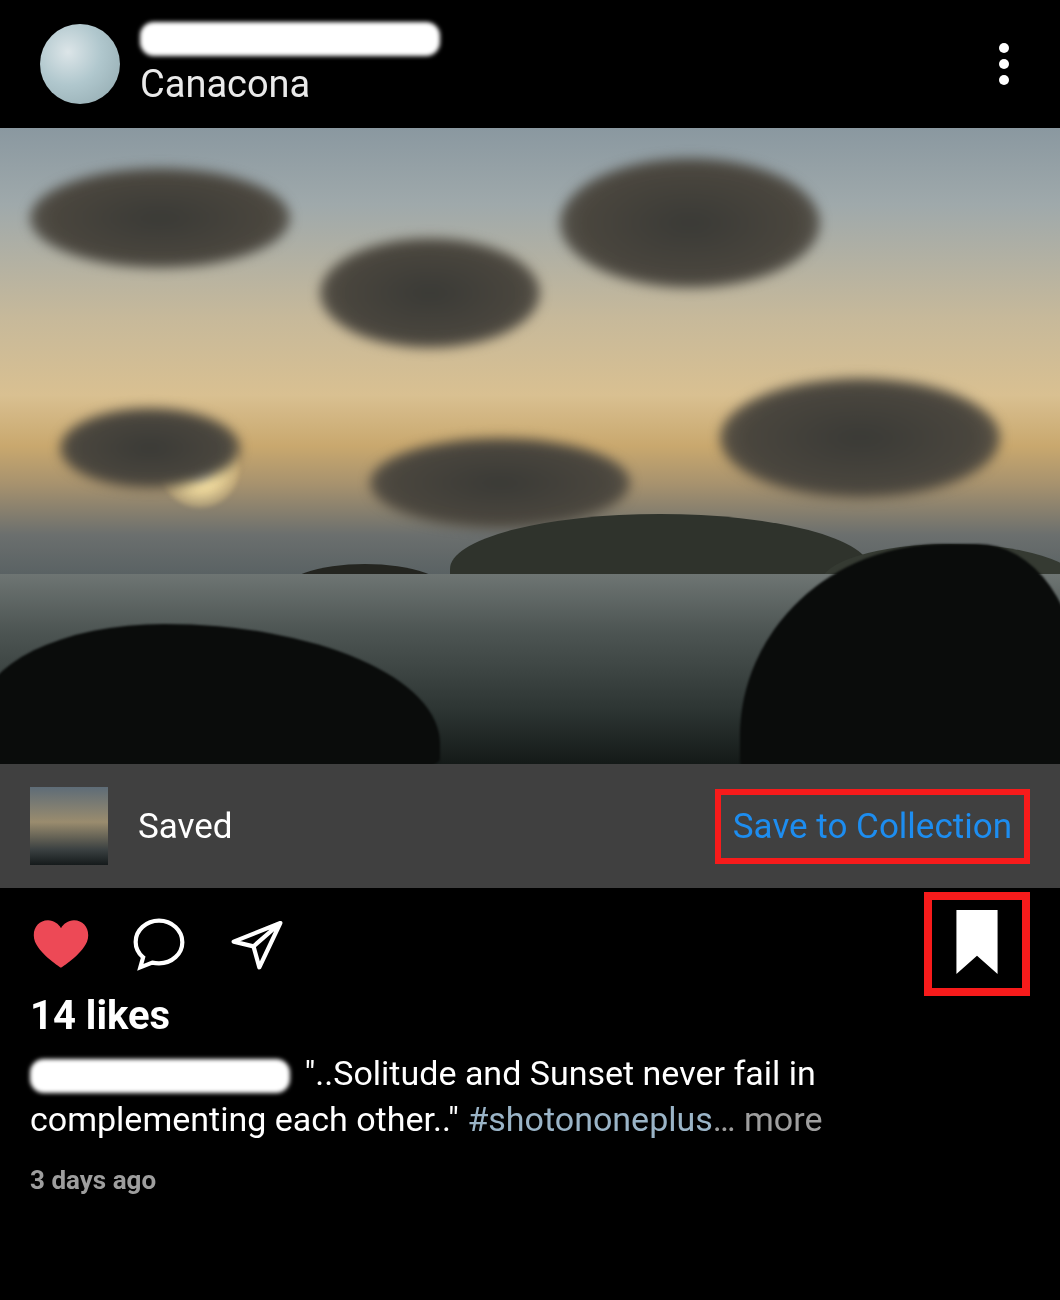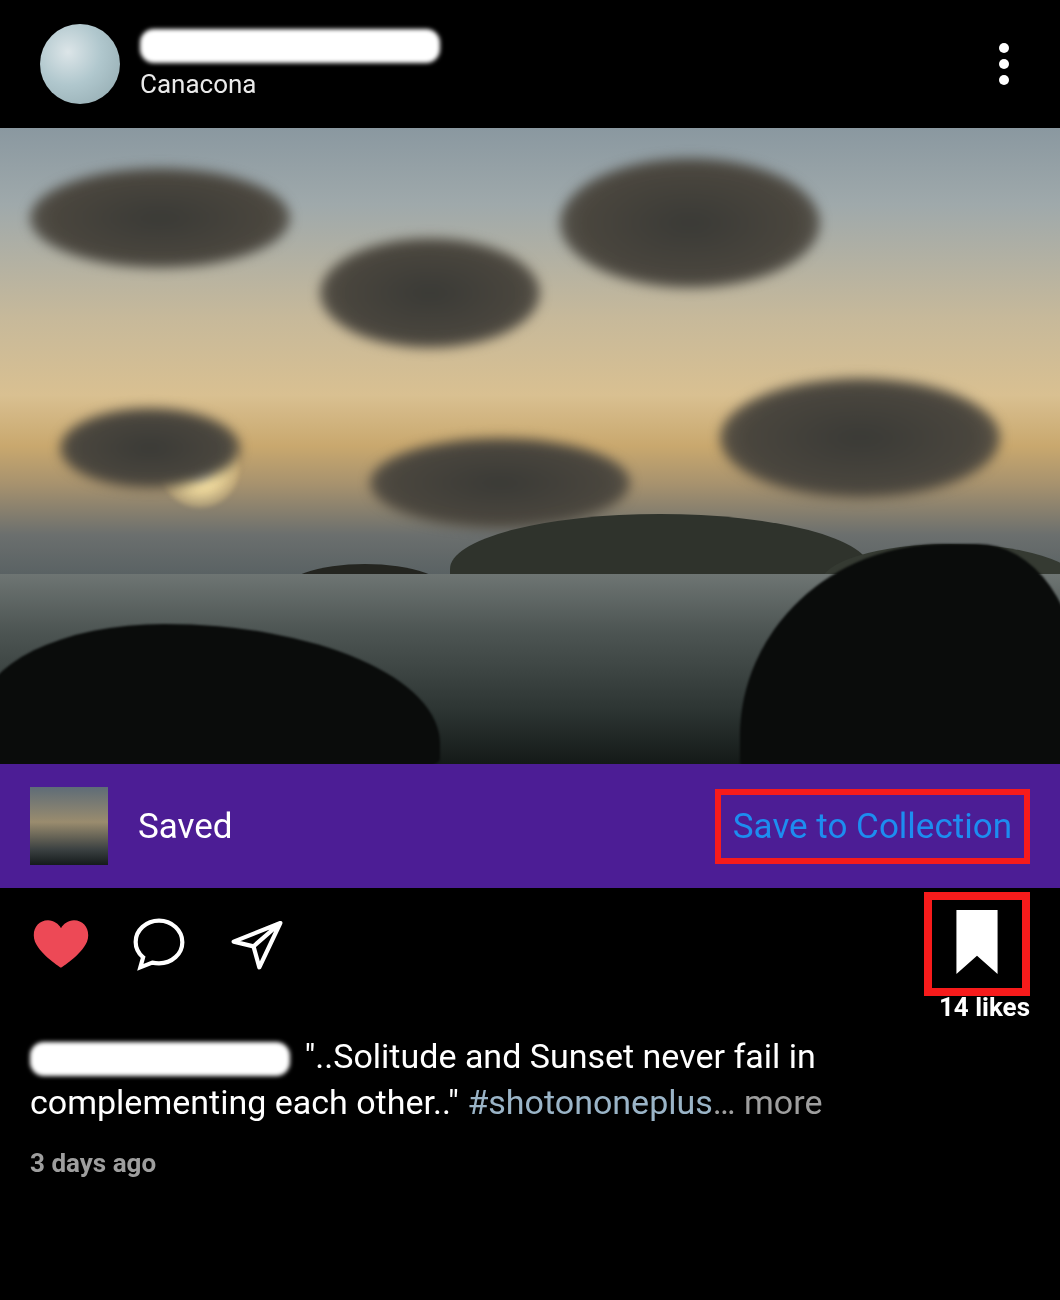--- a/index.html
+++ b/index.html
@@ -30,21 +30,21 @@
     .user-block { display: flex; flex-direction: column; }
     .username-redacted {
       width: 300px;
       height: 34px;
       background: #fff;
       border-radius: 14px;
       margin-bottom: 6px;
       filter: blur(2px);
     }
     .location {
-      font-size: 26px;
+      font-size: 38px;
       color: #eaeaea;
       font-weight: 400;
     }
     .header-spacer { flex: 1; }
     .more-btn {
       width: 52px;
       height: 52px;
       display: flex;
       align-items: center;
       justify-content: center;
@@ -131,21 +131,21 @@
       right: -20px;
       width: 340px;
       height: 240px;
       background: #0a0c0b;
       border-radius: 60% 30% 10% 10% / 80% 60% 10% 10%;
       filter: blur(1px);
     }
 
     
     .saved-bar {
-      background: #4c1d95;
+      background: #404040;
       height: 124px;
       display: flex;
       align-items: center;
       padding: 0 30px;
     }
     .thumb {
       width: 78px;
       height: 78px;
       background: linear-gradient(to bottom,#5e6c77 0%,#9a8c6e 45%,#3b4142 80%,#151a1b 100%);
       margin-right: 30px;
@@ -185,23 +185,22 @@
     .action-spacer { flex: 1; }
     .bookmark-wrap {
       border: 8px solid #f71b1b;
       padding: 10px 16px;
       cursor: pointer;
     }
 
     
     .likes {
       padding: 8px 30px 0 30px;
-      font-size: 26px;
+      font-size: 40px;
       font-weight: 700;
-      text-align: right;
     }
     .caption {
       padding: 12px 30px 0 30px;
       font-size: 34px;
       line-height: 1.35;
       color: #fff;
     }
     .caption-redacted {
       display: inline-block;
       width: 260px;

